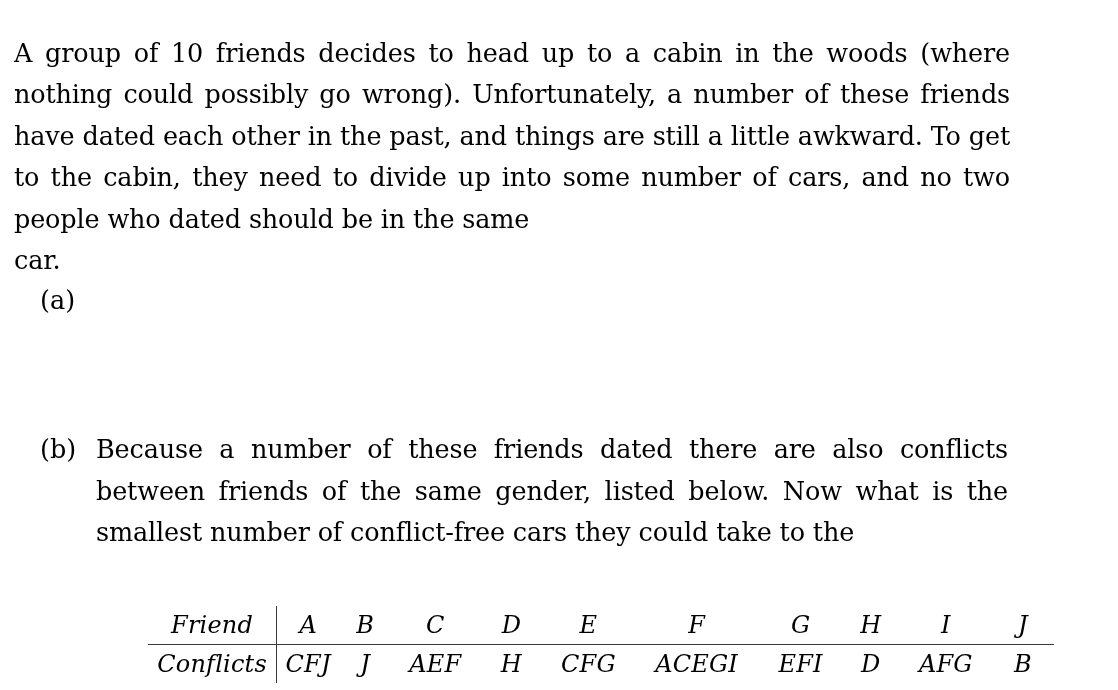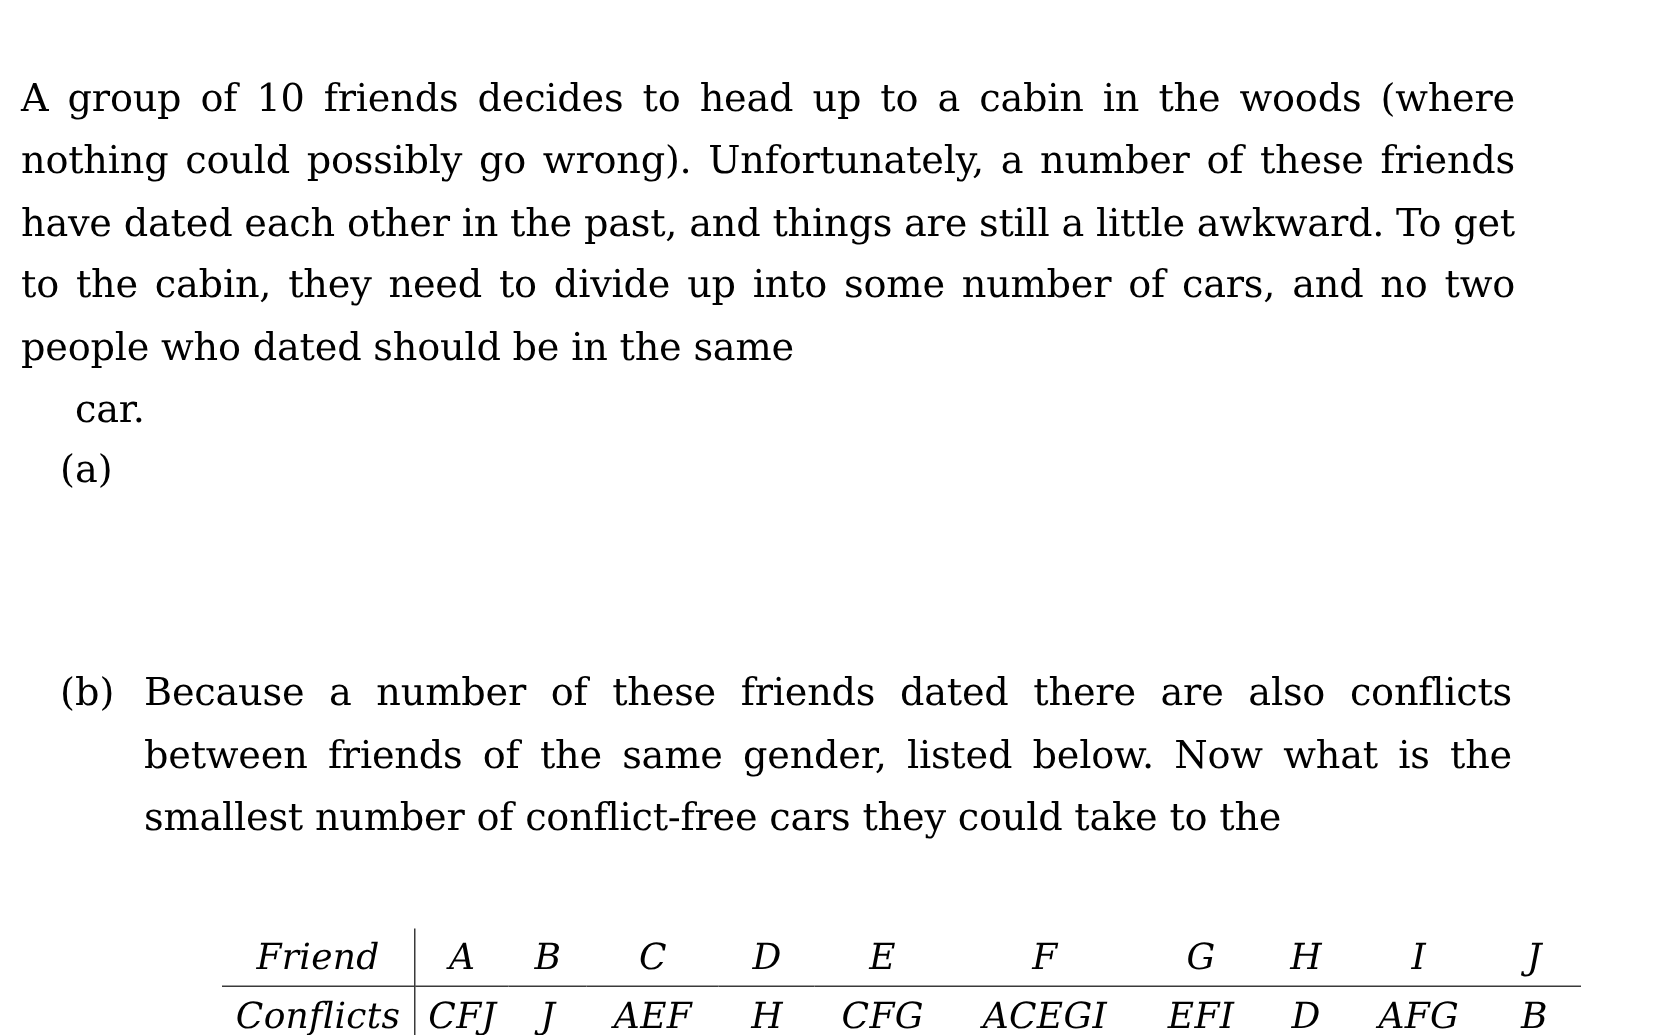--- a/index.html
+++ b/index.html
@@ -13,40 +13,39 @@
     position: relative;
     overflow: hidden;
     font-family: "DejaVu Serif", "Liberation Serif", serif;
     color: #000000;
     -webkit-font-smoothing: antialiased;
   }
 
   .page {
     position: absolute;
     left: 0;
-    top: 16px;
+    top: 3px;
     width: 1118px;
     height: 537px;
   }
 
   
   .intro {
     position: absolute;
     left: 14px;
     top: 4px;
     width: 996px;
     font-size: 25.5px;
     line-height: 41.5px;
     text-align: justify;
     text-justify: inter-word;
     letter-spacing: -0.15px;
   }
   .intro .last-line {
     display: block;
-    margin-left: 36px;
   }
 
   
   .enum-item {
     position: absolute;
     font-size: 25.5px;
     line-height: 41.5px;
   }
   .enum-label {
     position: absolute;

